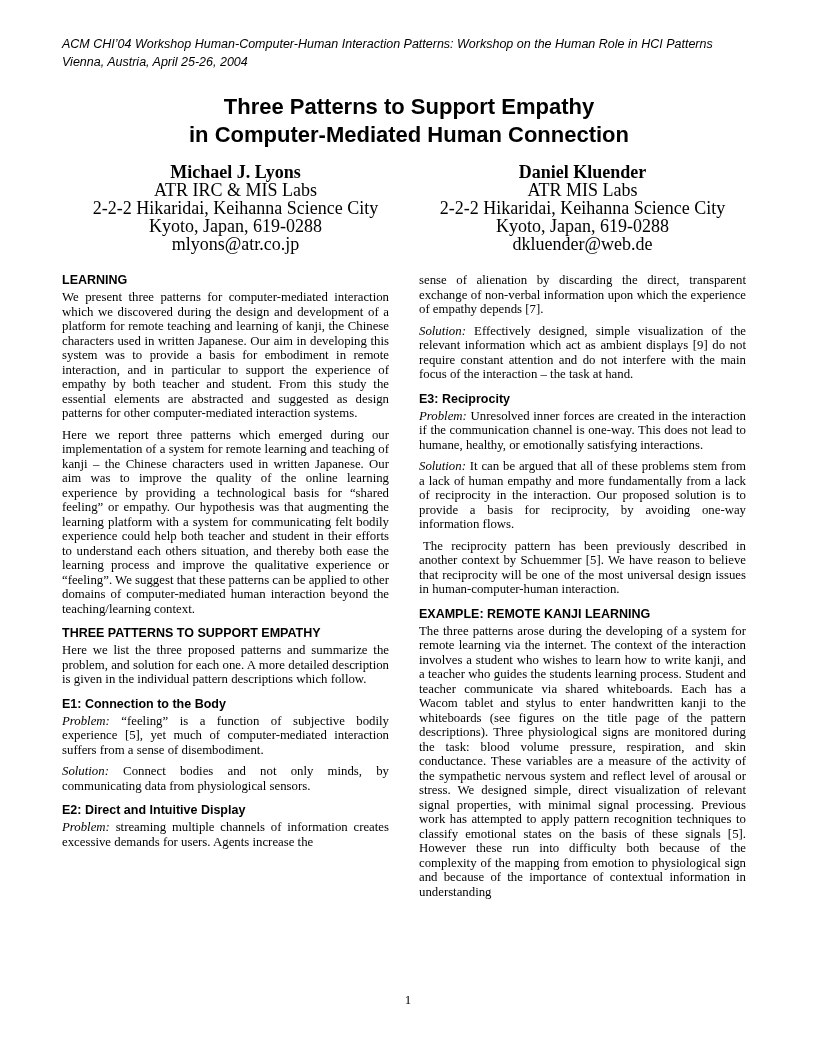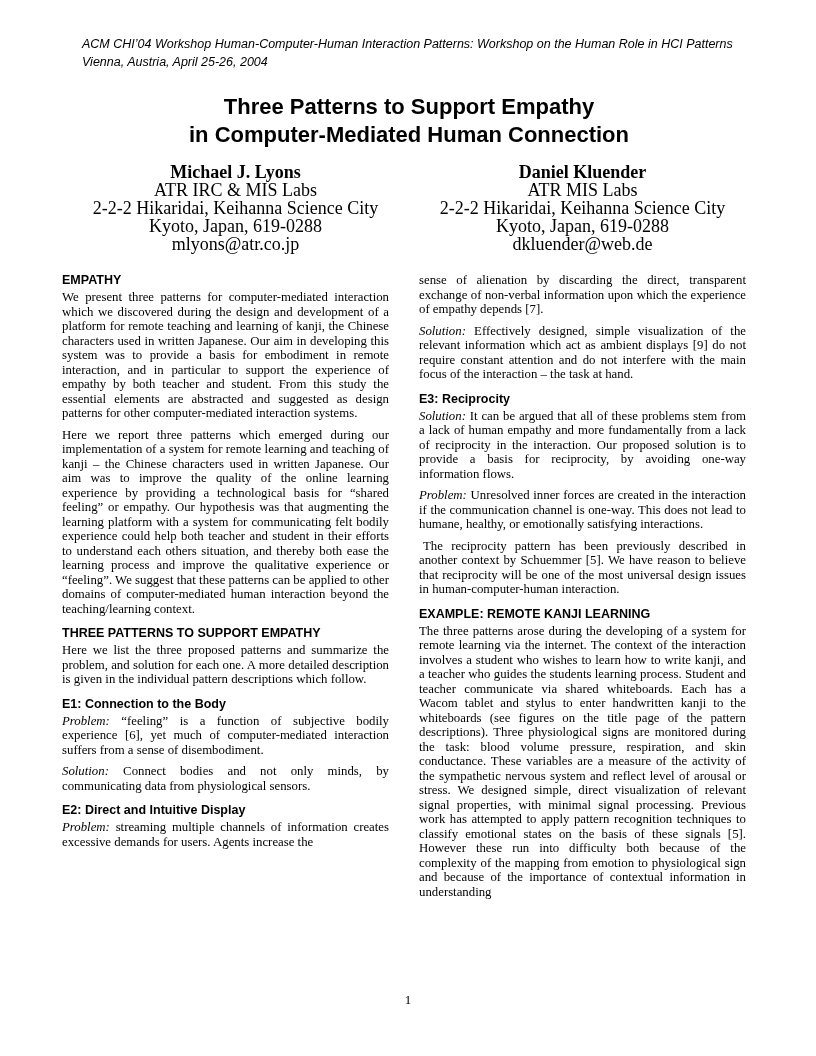--- a/index.html
+++ b/index.html
@@ -18,21 +18,20 @@
     top: 36px;
     width: 694px;
   }
   
   .conf-header {
     font-family: "Liberation Sans", sans-serif;
     font-style: italic;
     font-size: 12.5px;
     line-height: 17.5px;
     margin-bottom: 22px;
-    margin-left: 20px;
   }
   
   .title {
     font-family: "Liberation Sans", sans-serif;
     font-weight: bold;
     font-size: 22px;
     line-height: 28px;
     text-align: center;
     margin: 0 0 14px 0;
   }
@@ -115,43 +114,43 @@
         <div>ATR MIS Labs</div>
         <div>2-2-2 Hikaridai, Keihanna Science City</div>
         <div>Kyoto, Japan, 619-0288</div>
         <div>dkluender@web.de</div>
       </div>
     </div>
 
     <div class="columns">
 
       <div class="col">
-        <div class="heading first">EMPATHY</div>
+        <div class="heading first">LEARNING</div>
         <p>We present three patterns for computer-mediated interaction which we discovered during the design and development of a platform for remote teaching and learning of kanji, the Chinese characters used in written Japanese. Our aim in developing this system was to provide a basis for embodiment in remote interaction, and in particular to support the experience of empathy by both teacher and student. From this study the essential elements are abstracted and suggested as design patterns for other computer-mediated interaction systems.</p>
 
         <p>Here we report three patterns which emerged during our implementation of a system for remote learning and teaching of kanji – the Chinese characters used in written Japanese. Our aim was to improve the quality of the online learning experience by providing a technological basis for “shared feeling” or empathy. Our hypothesis was that augmenting the learning platform with a system for communicating felt bodily experience could help both teacher and student in their efforts to understand each others situation, and thereby both ease the learning process and improve the qualitative experience or “feeling”. We suggest that these patterns can be applied to other domains of computer-mediated human interaction beyond the teaching/learning context.</p>
 
         <div class="heading">THREE PATTERNS TO SUPPORT EMPATHY</div>
         <p>Here we list the three proposed patterns and summarize the problem, and solution for each one. A more detailed description is given in the individual pattern descriptions which follow.</p>
 
         <div class="heading">E1: Connection to the Body</div>
-        <p><span class="lead">Problem:</span> <span>“feeling” is a function of subjective bodily experience [6], yet much of computer-mediated interaction suffers from a sense of disembodiment.</span></p>
+        <p><span class="lead">Problem:</span> <span>“feeling” is a function of subjective bodily experience [5], yet much of computer-mediated interaction suffers from a sense of disembodiment.</span></p>
         <p><span class="lead">Solution:</span> <span>Connect bodies and not only minds, by communicating data from physiological sensors.</span></p>
 
         <div class="heading">E2: Direct and Intuitive Display</div>
         <p><span class="lead">Problem:</span> <span>streaming multiple channels of information creates excessive demands for users. Agents increase the</span></p>
       </div>
 
       <div class="col">
         <p>sense of alienation by discarding the direct, transparent exchange of non-verbal information upon which the experience of empathy depends [7].</p>
         <p><span class="lead">Solution:</span> <span>Effectively designed, simple visualization of the relevant information which act as ambient displays [9] do not require constant attention and do not interfere with the main focus of the interaction – the task at hand.</span></p>
 
         <div class="heading">E3: Reciprocity</div>
+        <p><span class="lead">Problem:</span> <span>Unresolved inner forces are created in the interaction if the communication channel is one-way. This does not lead to humane, healthy, or emotionally satisfying interactions.</span></p>
         <p><span class="lead">Solution:</span> <span>It can be argued that all of these problems stem from a lack of human empathy and more fundamentally from a lack of reciprocity in the interaction. Our proposed solution is to provide a basis for reciprocity, by avoiding one-way information flows.</span></p>
-        <p><span class="lead">Problem:</span> <span>Unresolved inner forces are created in the interaction if the communication channel is one-way. This does not lead to humane, healthy, or emotionally satisfying interactions.</span></p>
         <p class="indent-sm">The reciprocity pattern has been previously described in another context by Schuemmer [5]. We have reason to believe that reciprocity will be one of the most universal design issues in human-computer-human interaction.</p>
 
         <div class="heading">EXAMPLE: REMOTE KANJI LEARNING</div>
         <p>The three patterns arose during the developing of a system for remote learning via the internet. The context of the interaction involves a student who wishes to learn how to write kanji, and a teacher who guides the students learning process. Student and teacher communicate via shared whiteboards. Each has a Wacom tablet and stylus to enter handwritten kanji to the whiteboards (see figures on the title page of the pattern descriptions). Three physiological signs are monitored during the task: blood volume pressure, respiration, and skin conductance. These variables are a measure of the activity of the sympathetic nervous system and reflect level of arousal or stress. We designed simple, direct visualization of relevant signal properties, with minimal signal processing. Previous work has attempted to apply pattern recognition techniques to classify emotional states on the basis of these signals [5]. However these run into difficulty both because of the complexity of the mapping from emotion to physiological sign and because of the importance of contextual information in understanding</p>
       </div>
 
     </div>
   </div>
 
   <div class="footer">1</div>

